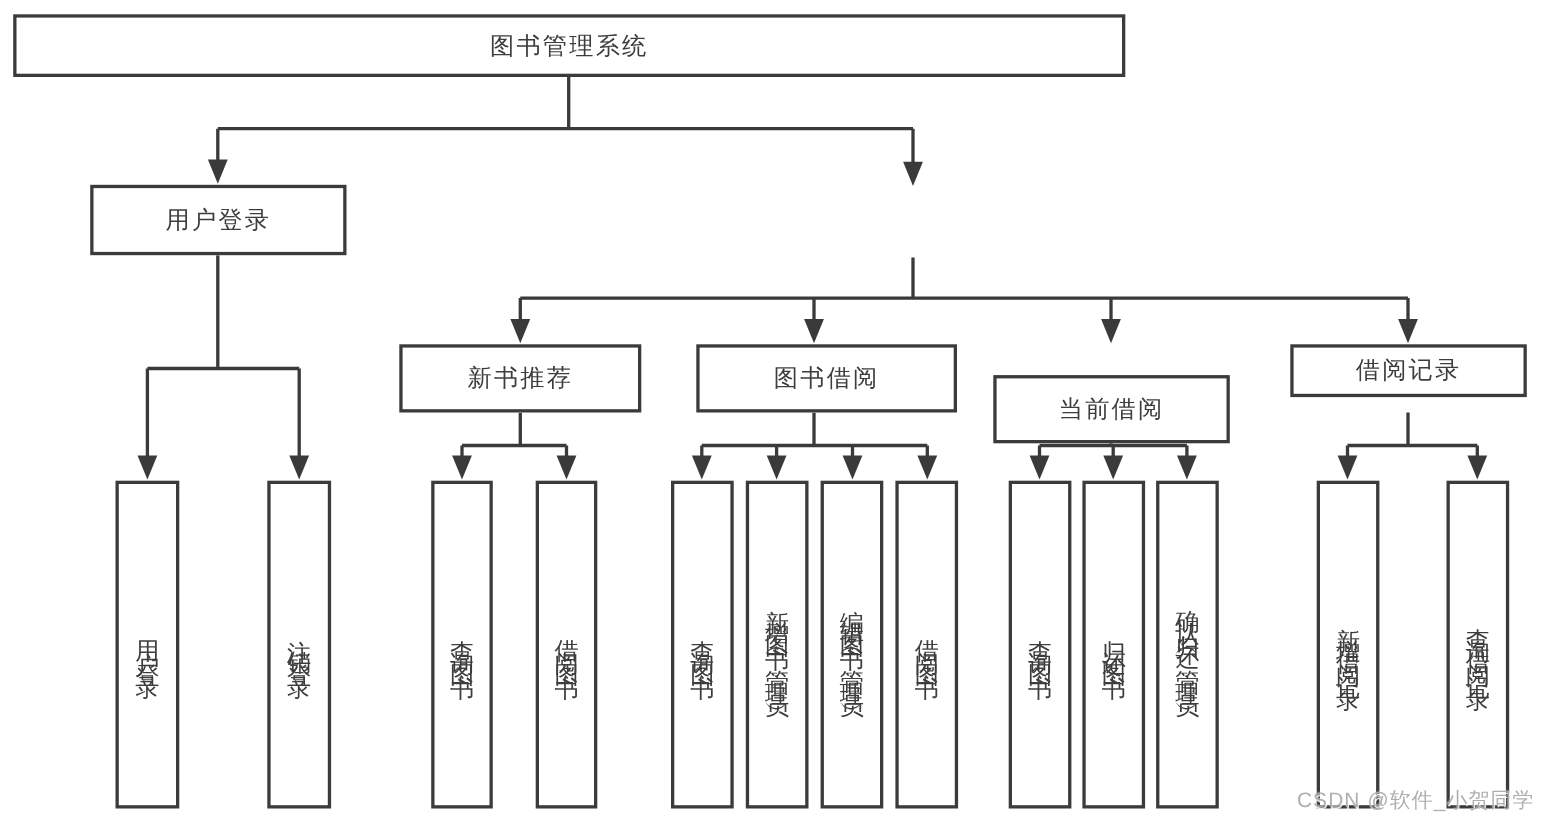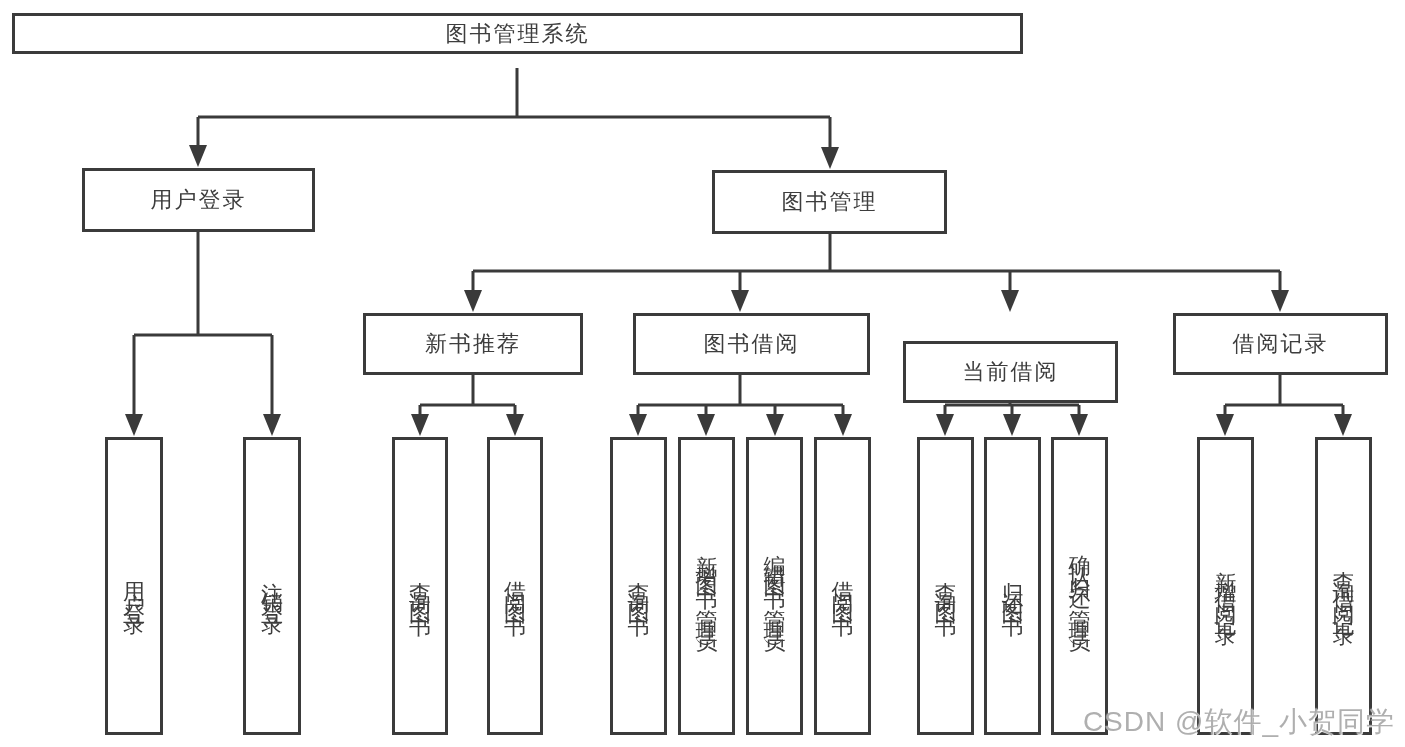--- a/index.html
+++ b/index.html
@@ -41,21 +41,21 @@
     text-orientation: mixed;
     font-size: 22px;
     letter-spacing: 11px;
     line-height: 1;
     color: #3d3d3d;
   }
   .watermark {
     position: absolute;
     right: 10px;
     bottom: 6px;
-    font-size: 28px;
+    font-size: 19px;
     letter-spacing: 1px;
     color: rgba(168,168,168,0.92);
     text-shadow: 1px 1px 0 rgba(255,255,255,0.85), 0 0 2px rgba(255,255,255,0.6);
     z-index: 5;
     white-space: nowrap;
   }
 </style>
 </head>
 <body>
 
@@ -94,41 +94,38 @@
       <polygon points="775,436 766,414 784,414"></polygon>
       <polygon points="843,436 834,414 852,414"></polygon>
       <polygon points="945,436 936,414 954,414"></polygon>
       <polygon points="1012,436 1003,414 1021,414"></polygon>
       <polygon points="1079,436 1070,414 1088,414"></polygon>
       <polygon points="1225,436 1216,414 1234,414"></polygon>
       <polygon points="1343,436 1334,414 1352,414"></polygon>
     </g>
   </svg>
 
-  <div class="node hnode" style="left:12px; top:13px; width:1011px; height:41px;">
+  <div class="node hnode" style="left:12px; top:13px; width:1011px; height:57px;">
     <span>图书管理系统</span>
   </div>
 
   <div class="node hnode" style="left:82px; top:168px; width:233px; height:64px;">
     <span>用户登录</span>
-  </div>
-  <div class="node hnode" style="left:712px; top:170px; width:235px; height:64px;">
-    <span>图书管理</span>
   </div>
 
   <div class="node hnode" style="left:363px; top:313px; width:220px; height:62px;">
     <span>新书推荐</span>
   </div>
   <div class="node hnode" style="left:633px; top:313px; width:237px; height:62px;">
     <span>图书借阅</span>
   </div>
   <div class="node hnode" style="left:903px; top:313px; width:215px; height:62px;margin-top:28px;">
     <span>当前借阅</span>
   </div>
-  <div class="node hnode" style="left:1173px; top:313px; width:215px; height:62px;">
+  <div class="node hnode" style="left:1173px; top:313px; width:215px; height:48px;">
     <span>借阅记录</span>
   </div>
 
   <div class="node leaf" style="left:105px; width:58px;">
     <span class="vtext">用户登录</span>
   </div>
   <div class="node leaf" style="left:243px; width:58px;">
     <span class="vtext">注销登录</span>
   </div>
 

